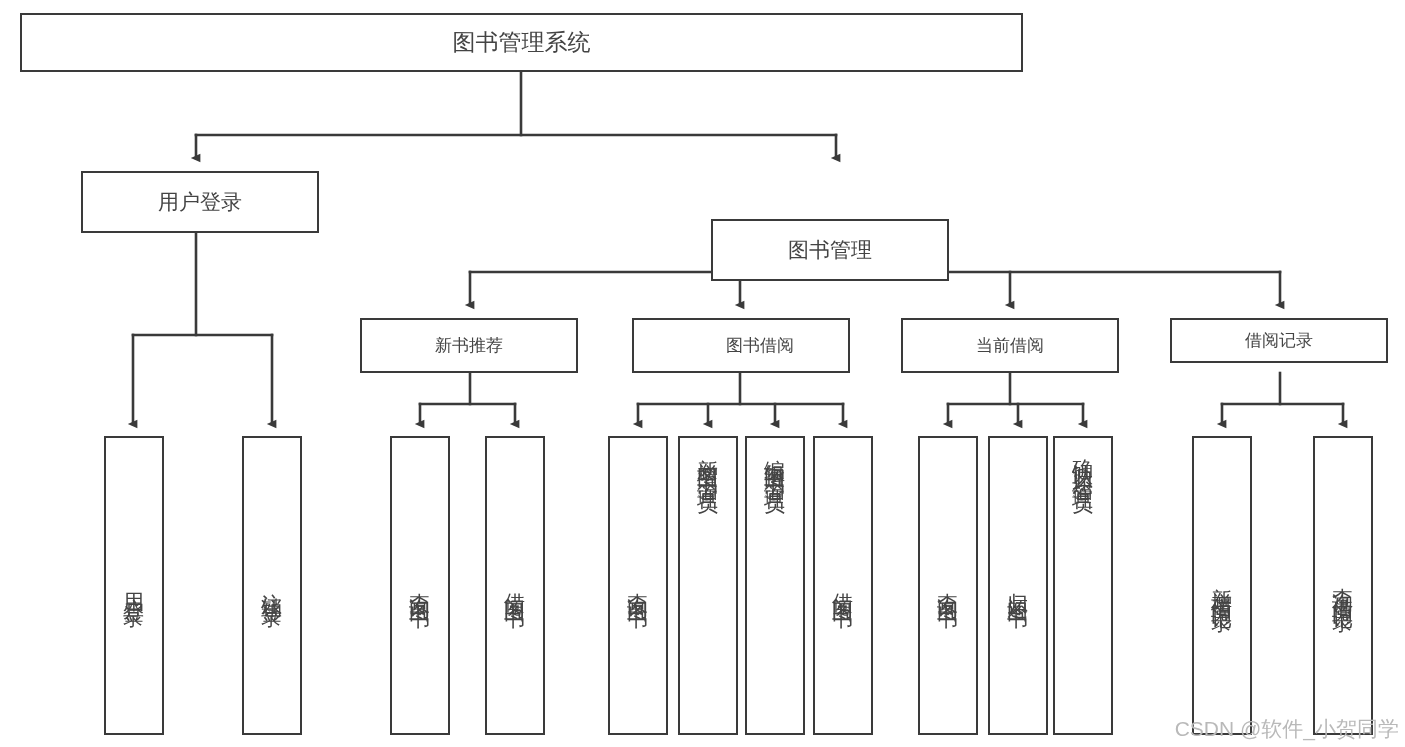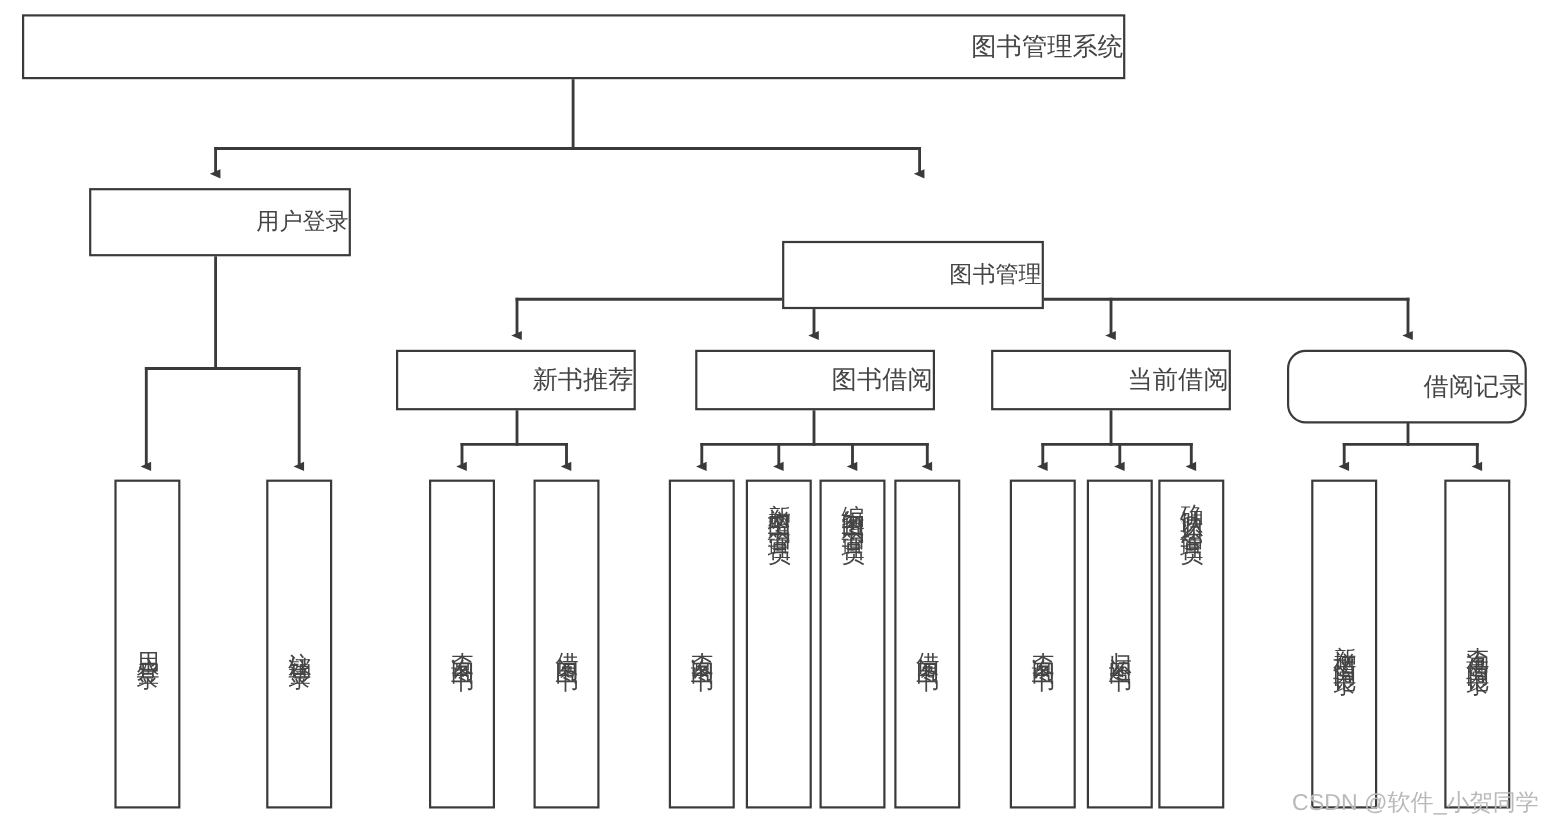--- a/index.html
+++ b/index.html
@@ -25,33 +25,33 @@
     height: 747px;
     pointer-events: none;
   }
   .node {
     position: absolute;
     box-sizing: border-box;
     background: #ffffff;
     border: 2px solid #3a3a3a;
     display: flex;
     align-items: center;
-    justify-content: flex-end;
+    justify-content: center;
     color: #444444;
     z-index: 2;
   }
   .node .lbl {
     display: block;
     text-align: center;
     line-height: 1.12;
     white-space: nowrap;
   }
   .node-root .lbl { font-size: 23px; }
   .node-l1 .lbl  { font-size: 21px; }
-  .node-l2 .lbl  { font-size: 23px; }
+  .node-l2 .lbl  { font-size: 17px; }
   .node-leaf {
     align-items: center;
     justify-content: center;
   }
   .node-leaf .lbl {
     writing-mode: vertical-rl;
     text-orientation: upright;
     font-size: 21px;
     letter-spacing: 5px;
     line-height: 1;
@@ -141,21 +141,21 @@
 
   <div class="node node-l2" style="left:360px; top:318px; width:218px; height:55px;">
     <span class="lbl">新书推荐</span>
   </div>
   <div class="node node-l2" style="left:632px; top:318px; width:218px; height:55px;padding-left:38px;">
     <span class="lbl">图书借阅</span>
   </div>
   <div class="node node-l2" style="left:901px; top:318px; width:218px; height:55px;">
     <span class="lbl">当前借阅</span>
   </div>
-  <div class="node node-l2" style="left:1170px; top:318px; width:218px; height:67px;border-radius:17px;">
+  <div class="node node-l2" style="left:1170px; top:318px; width:218px; height:45px;">
     <span class="lbl">借阅记录</span>
   </div>
 
   <div class="node node-leaf" style="left:104px; top:436px; width:60px; height:299px;">
     <span class="lbl">用户登录</span>
   </div>
   <div class="node node-leaf" style="left:242px; top:436px; width:60px; height:299px;">
     <span class="lbl">注销登录</span>
   </div>
 

